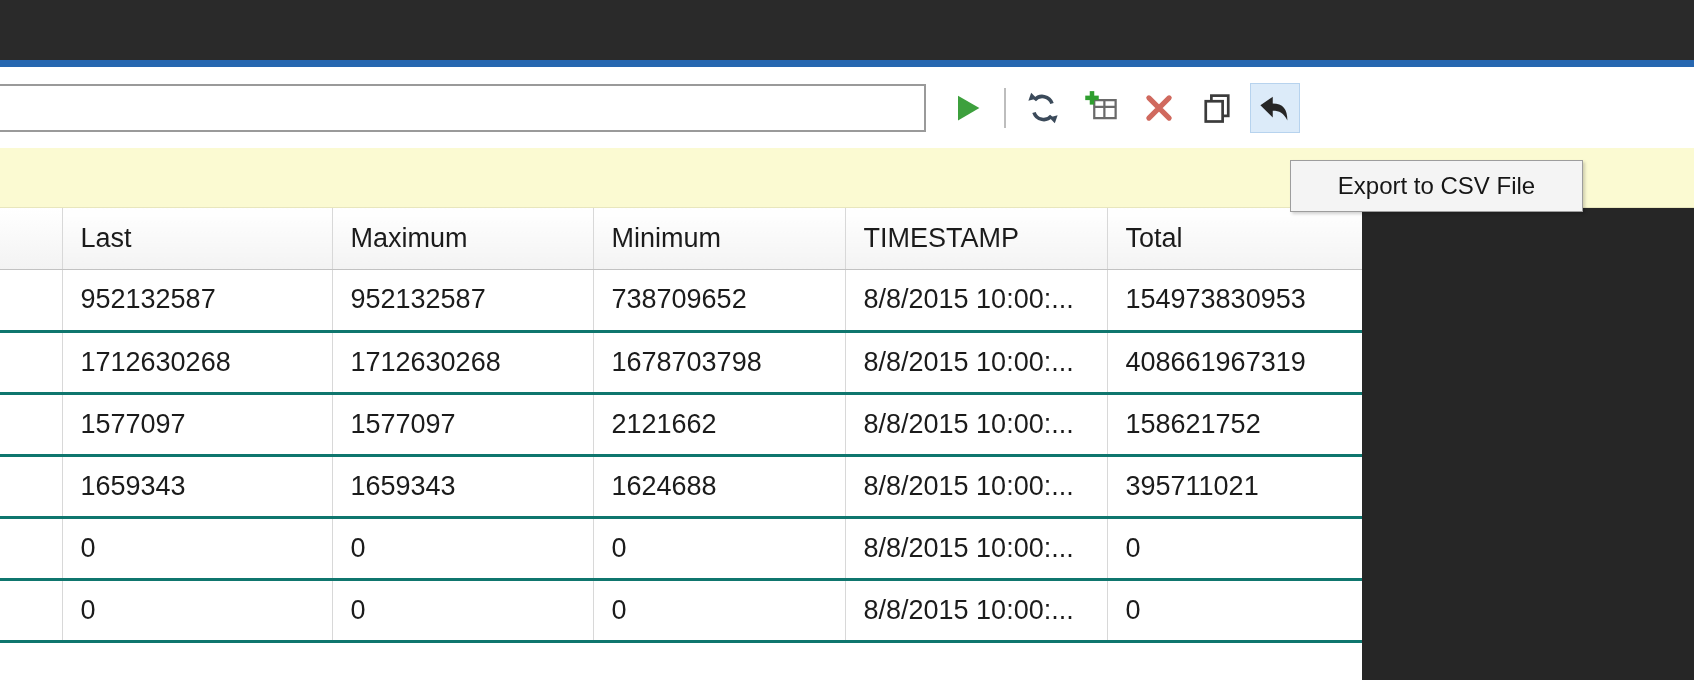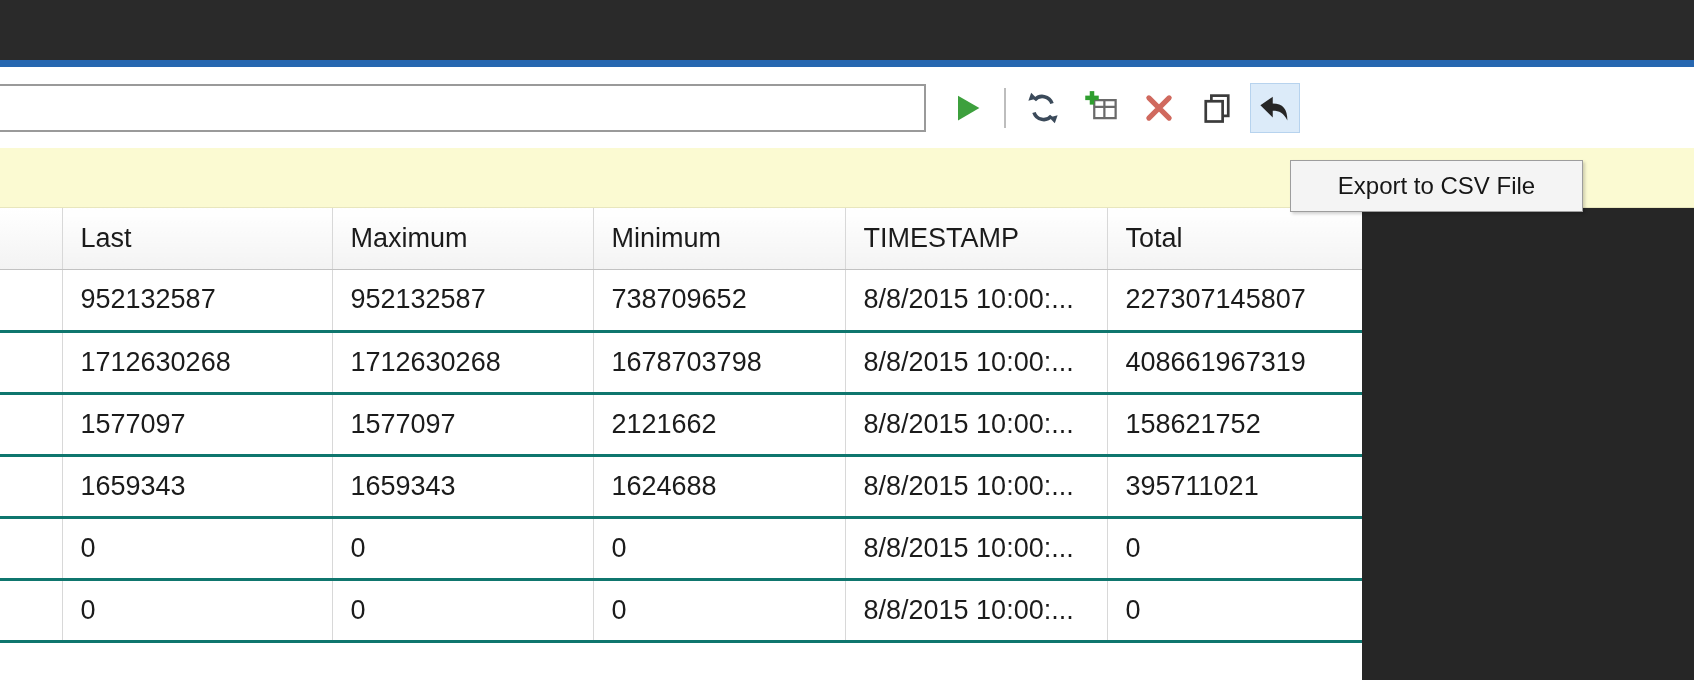--- a/index.html
+++ b/index.html
@@ -204,21 +204,21 @@
             <th>Total</th>
           </tr>
       </thead>
       <tbody>
           <tr>
             <td class="stub"></td>
             <td>952132587</td>
             <td>952132587</td>
             <td>738709652</td>
             <td>8/8/2015 10:00:...</td>
-            <td>227307145807</td>
+            <td>154973830953</td>
           </tr>
           <tr>
             <td class="stub"></td>
             <td>1712630268</td>
             <td>1712630268</td>
             <td>1678703798</td>
             <td>8/8/2015 10:00:...</td>
             <td>408661967319</td>
           </tr>
           <tr>

